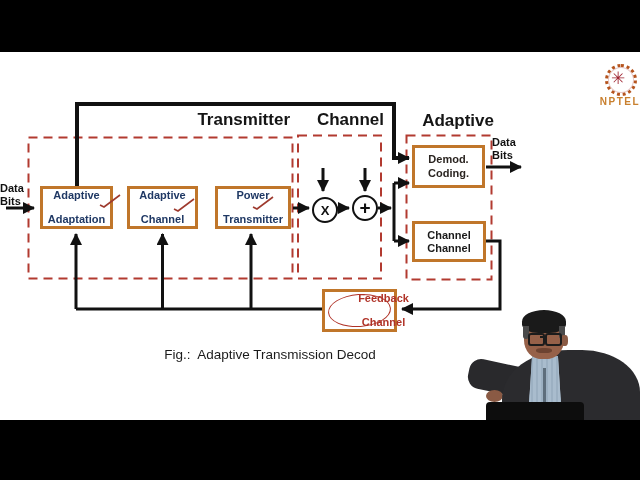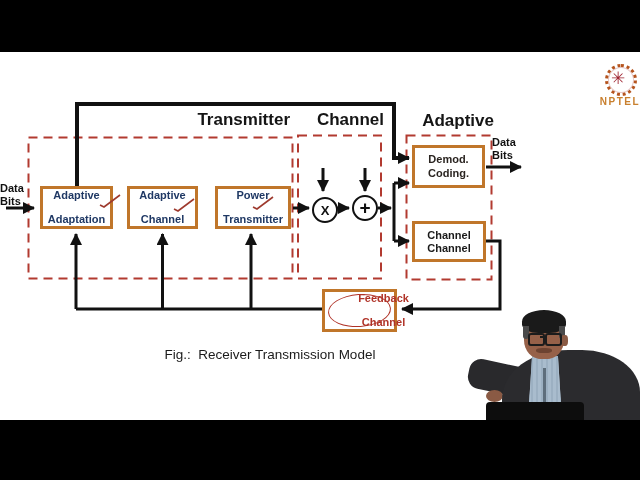--- a/index.html
+++ b/index.html
@@ -180,21 +180,21 @@
   <span>Channel</span>
   <span>Channel</span>
 </div>
 
 <div id="blk-fb" class="abs blk">
   <div id="fb-ellipse"></div>
   <span>Feedback</span>
   <span>Channel</span>
 </div>
 
-<div id="caption" class="abs">Fig.:  Receiver Transmission Model</div>
+<div id="caption" class="abs">Fig.:  Adaptive Transmission Decod</div>
 
 <div id="presenter" class="abs">
   <div id="p-arm" class="p"></div>
   <div id="p-hand" class="p"></div>
   <div id="p-torso" class="p"></div>
   <div id="p-shirt" class="p"></div>
   <div id="p-lanyard" class="p"></div>
   <div id="p-neck" class="p"></div>
   <div id="p-head" class="p"></div>
   <div id="p-hair" class="p"></div>

